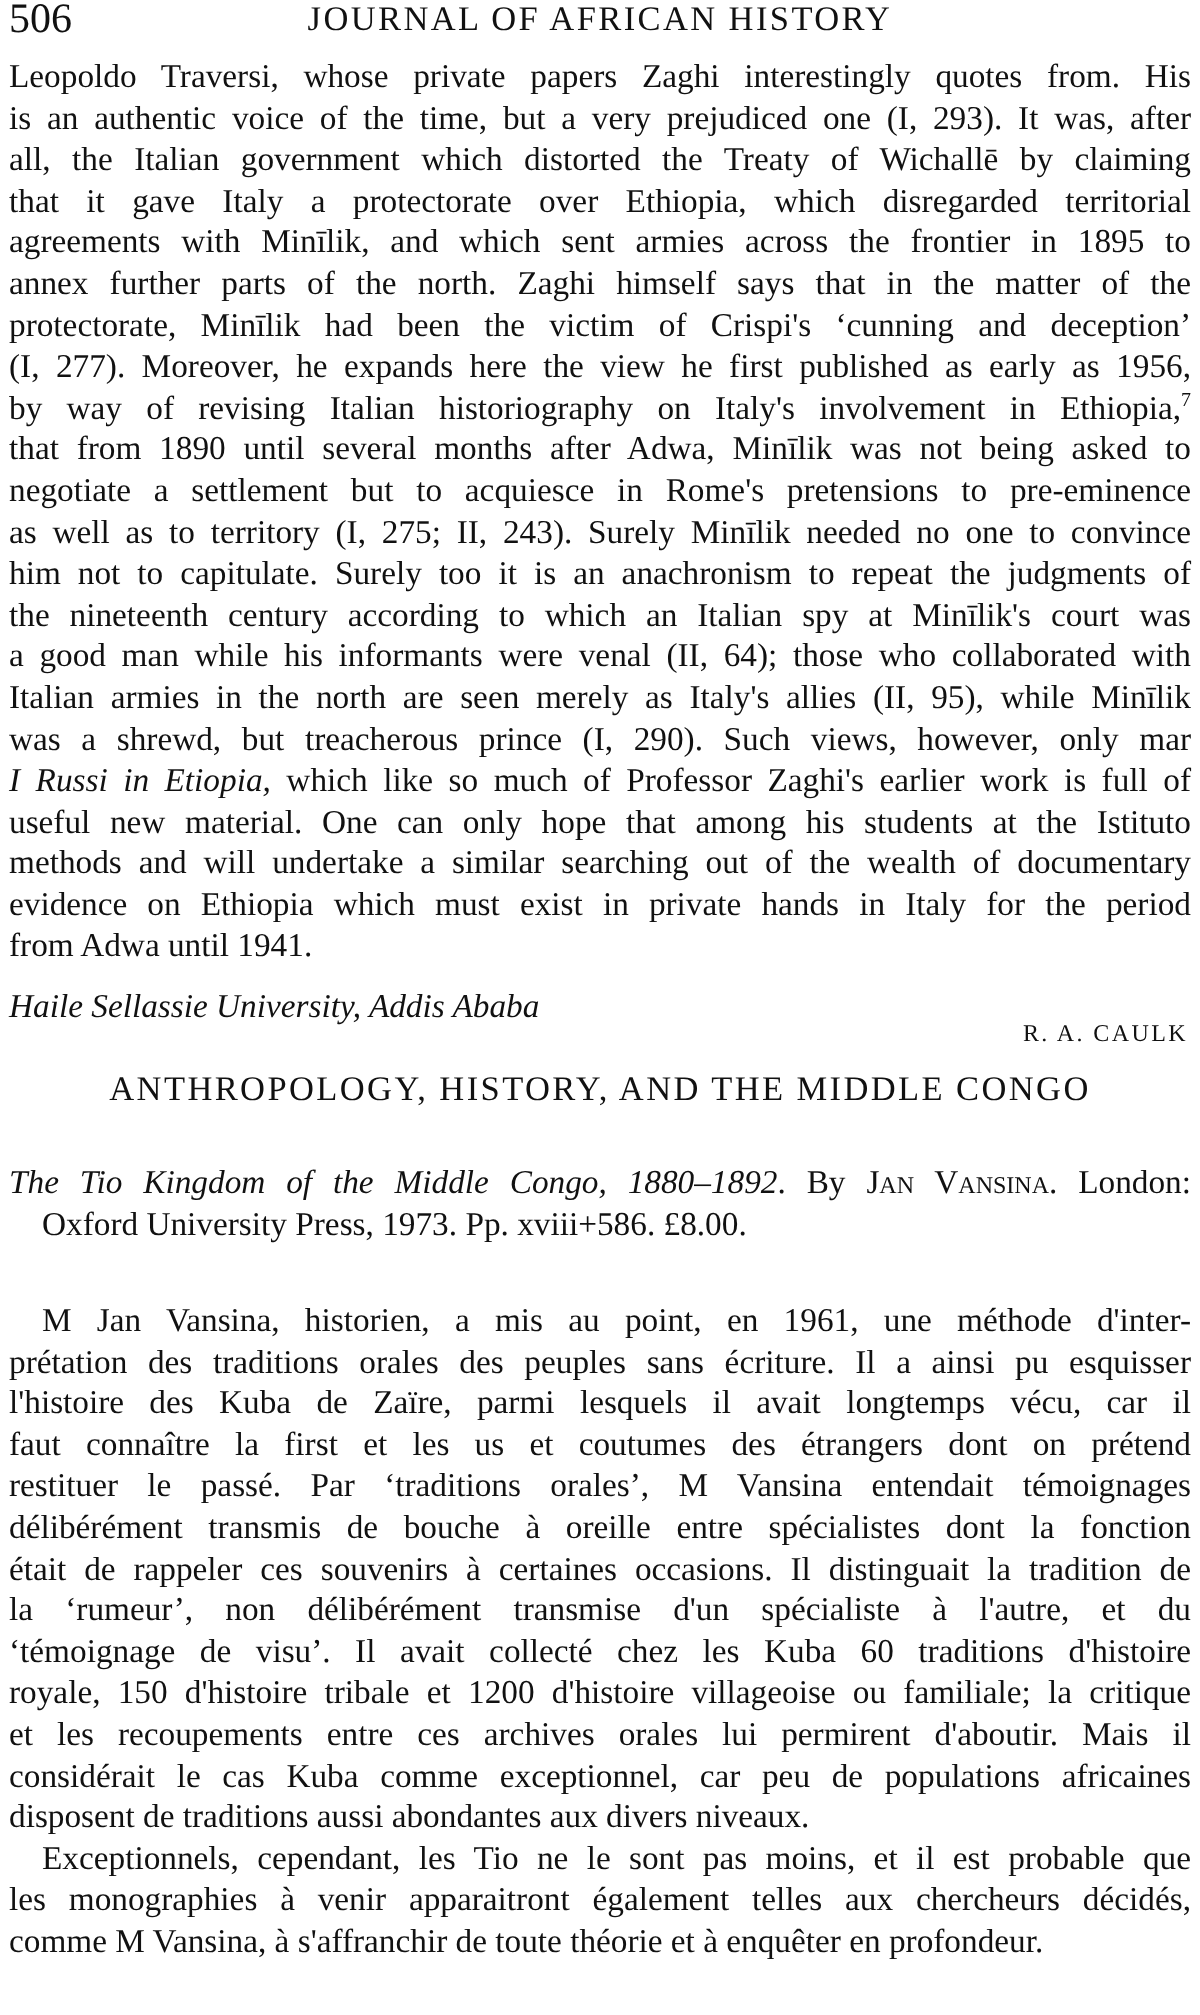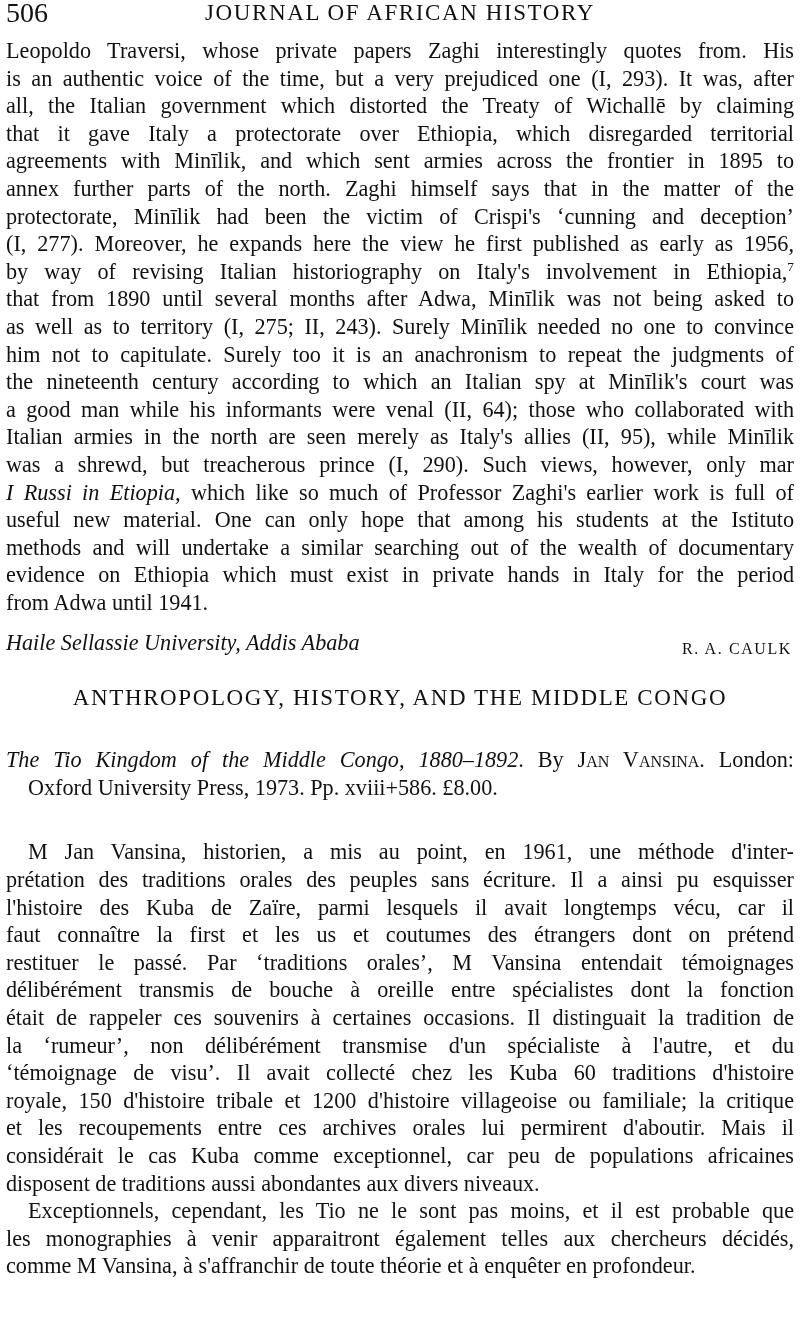--- a/index.html
+++ b/index.html
@@ -74,21 +74,21 @@
     }
     .sig .affil {
       position: absolute;
       left: 0;
       top: 0;
       font-style: italic;
     }
     .sig .author {
       position: absolute;
       right: 2px;
-      top: 6px;
+      top: 19px;
       font-size: 16px;
       letter-spacing: 1.6px;
     }
     .section-title {
       margin-top: 25px;
       font-size: 23px;
       letter-spacing: 1.6px;
       text-align: center;
       line-height: 28px;
       white-space: nowrap;
@@ -138,20 +138,21 @@
       <span class="line">Leopoldo Traversi, whose private papers Zaghi interestingly quotes from. His</span>
       <span class="line">is an authentic voice of the time, but a very prejudiced one (I, 293). It was, after</span>
       <span class="line">all, the Italian government which distorted the Treaty of Wichallē by claiming</span>
       <span class="line">that it gave Italy a protectorate over Ethiopia, which disregarded territorial</span>
       <span class="line">agreements with Minīlik, and which sent armies across the frontier in 1895 to</span>
       <span class="line">annex further parts of the north. Zaghi himself says that in the matter of the</span>
       <span class="line">protectorate, Minīlik had been the victim of Crispi's ‘cunning and deception’</span>
       <span class="line">(I, 277). Moreover, he expands here the view he first published as early as 1956,</span>
       <span class="line"><span>by way of revising Italian historiography on Italy's involvement in Ethiopia,</span><sup>7</sup></span>
       <span class="line">that from 1890 until several months after Adwa, Minīlik was not being asked to</span>
+      <span class="line">negotiate a settlement but to acquiesce in Rome's pretensions to pre-eminence</span>
       <span class="line">as well as to territory (I, 275; II, 243). Surely Minīlik needed no one to convince</span>
       <span class="line">him not to capitulate. Surely too it is an anachronism to repeat the judgments of</span>
       <span class="line">the nineteenth century according to which an Italian spy at Minīlik's court was</span>
       <span class="line">a good man while his informants were venal (II, 64); those who collaborated with</span>
       <span class="line">Italian armies in the north are seen merely as Italy's allies (II, 95), while Minīlik</span>
       <span class="line">was a shrewd, but treacherous prince (I, 290). Such views, however, only mar</span>
       <span class="line"><span class="it">I Russi in Etiopia,</span> <span>which like so much of Professor Zaghi's earlier work is full of</span></span>
       <span class="line">useful new material. One can only hope that among his students at the Istituto</span>
       <span class="line">methods and will undertake a similar searching out of the wealth of documentary</span>
       <span class="line">evidence on Ethiopia which must exist in private hands in Italy for the period</span>

